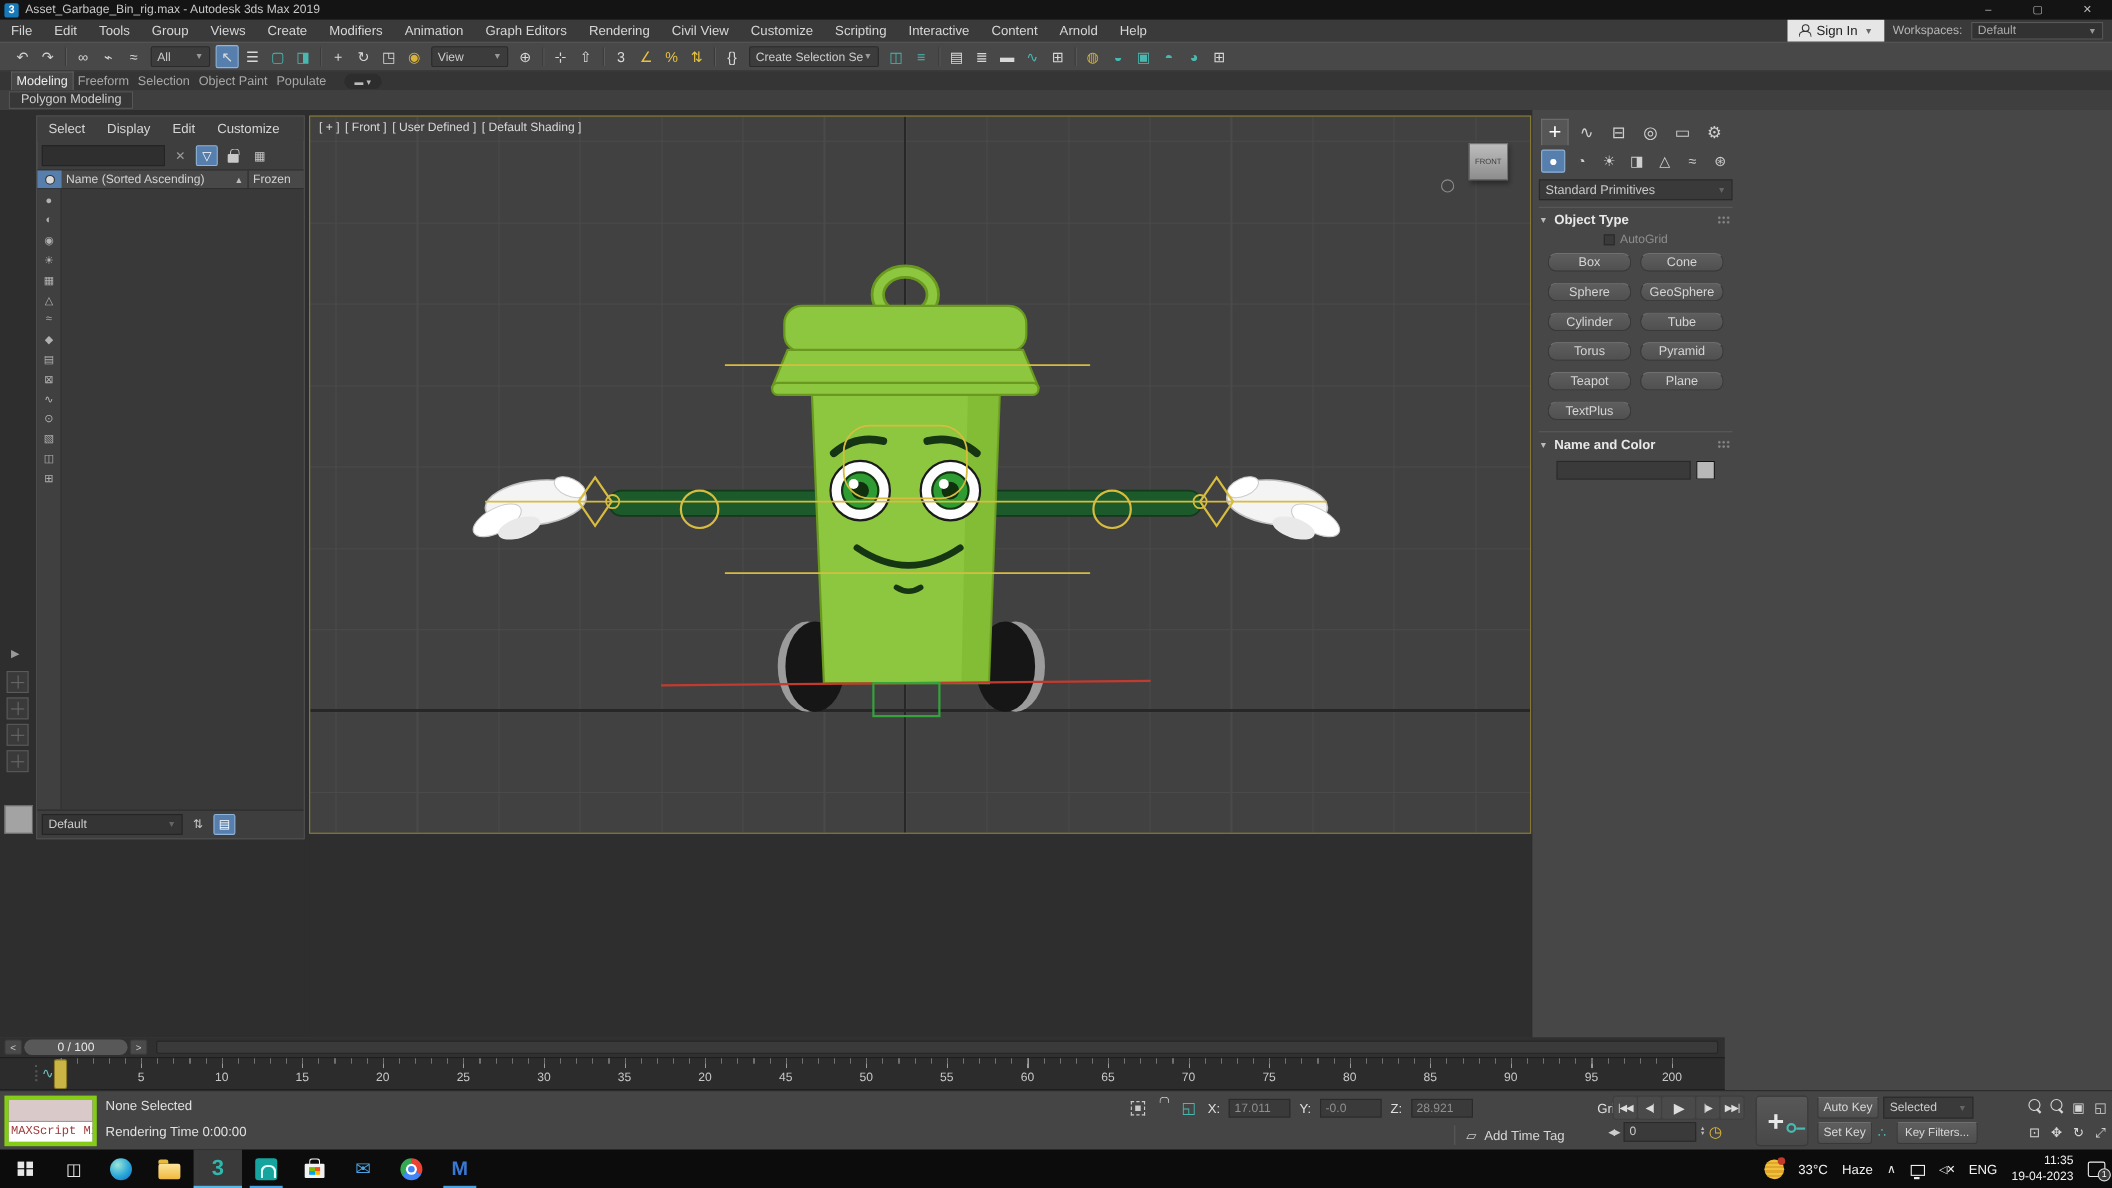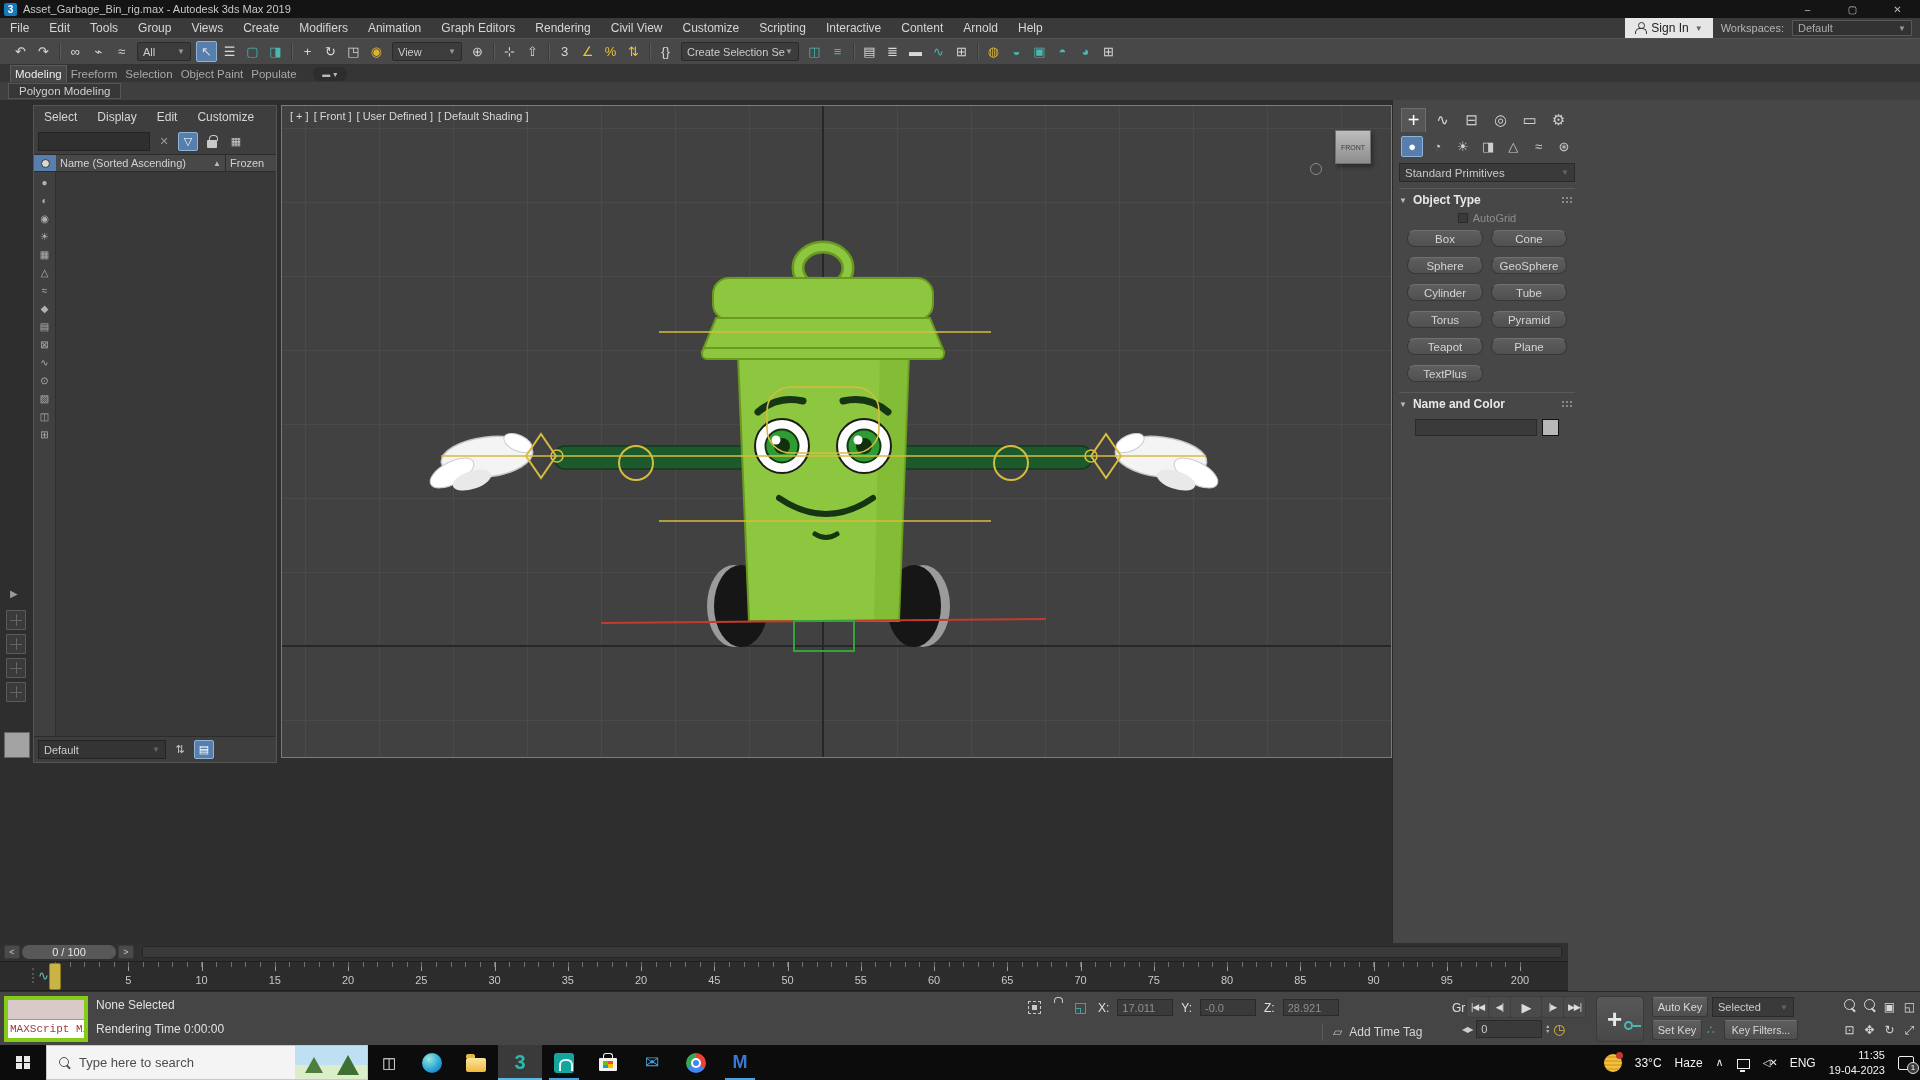--- a/index.html
+++ b/index.html
@@ -655,25 +655,20 @@
 
   <div class="taskbar">
     <div class="startbtn">
       <div class="winlogo">
           <span></span>
           <span></span>
           <span></span>
           <span></span>
         </div>
     </div>
-    <div class="searchbox">
-      <span class="smag"></span>
-      <input class="searchinput" placeholder="Type here to search" style="">
-      <div class="search-img"></div>
-    </div>
     <div class="taskview">◫</div>
     <div class="tb-apps">
       <div class="tb-app">
           <span class="ico-edge"></span>
         </div>
       <div class="tb-app">
           <span class="ico-folder"></span>
         </div>
       <div class="tb-app active">
           <span class="ico-max">3</span>

